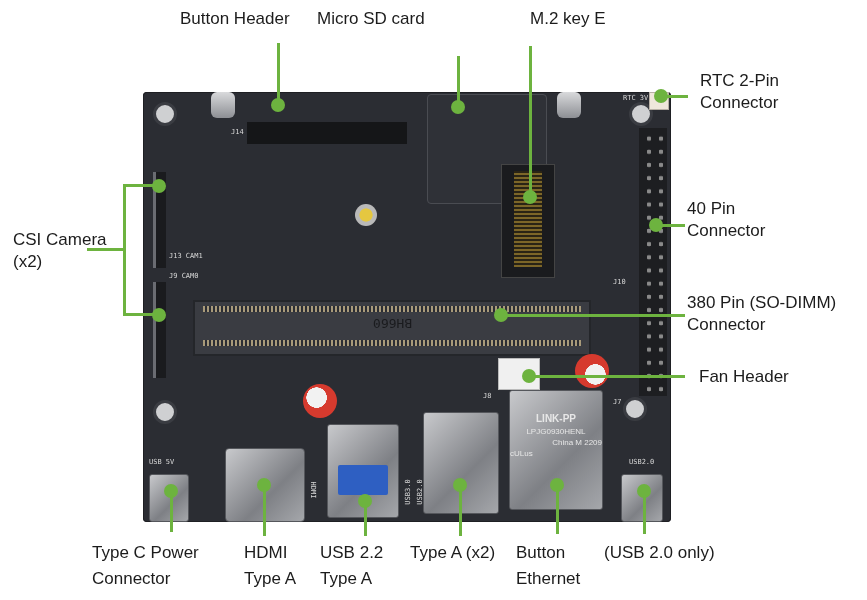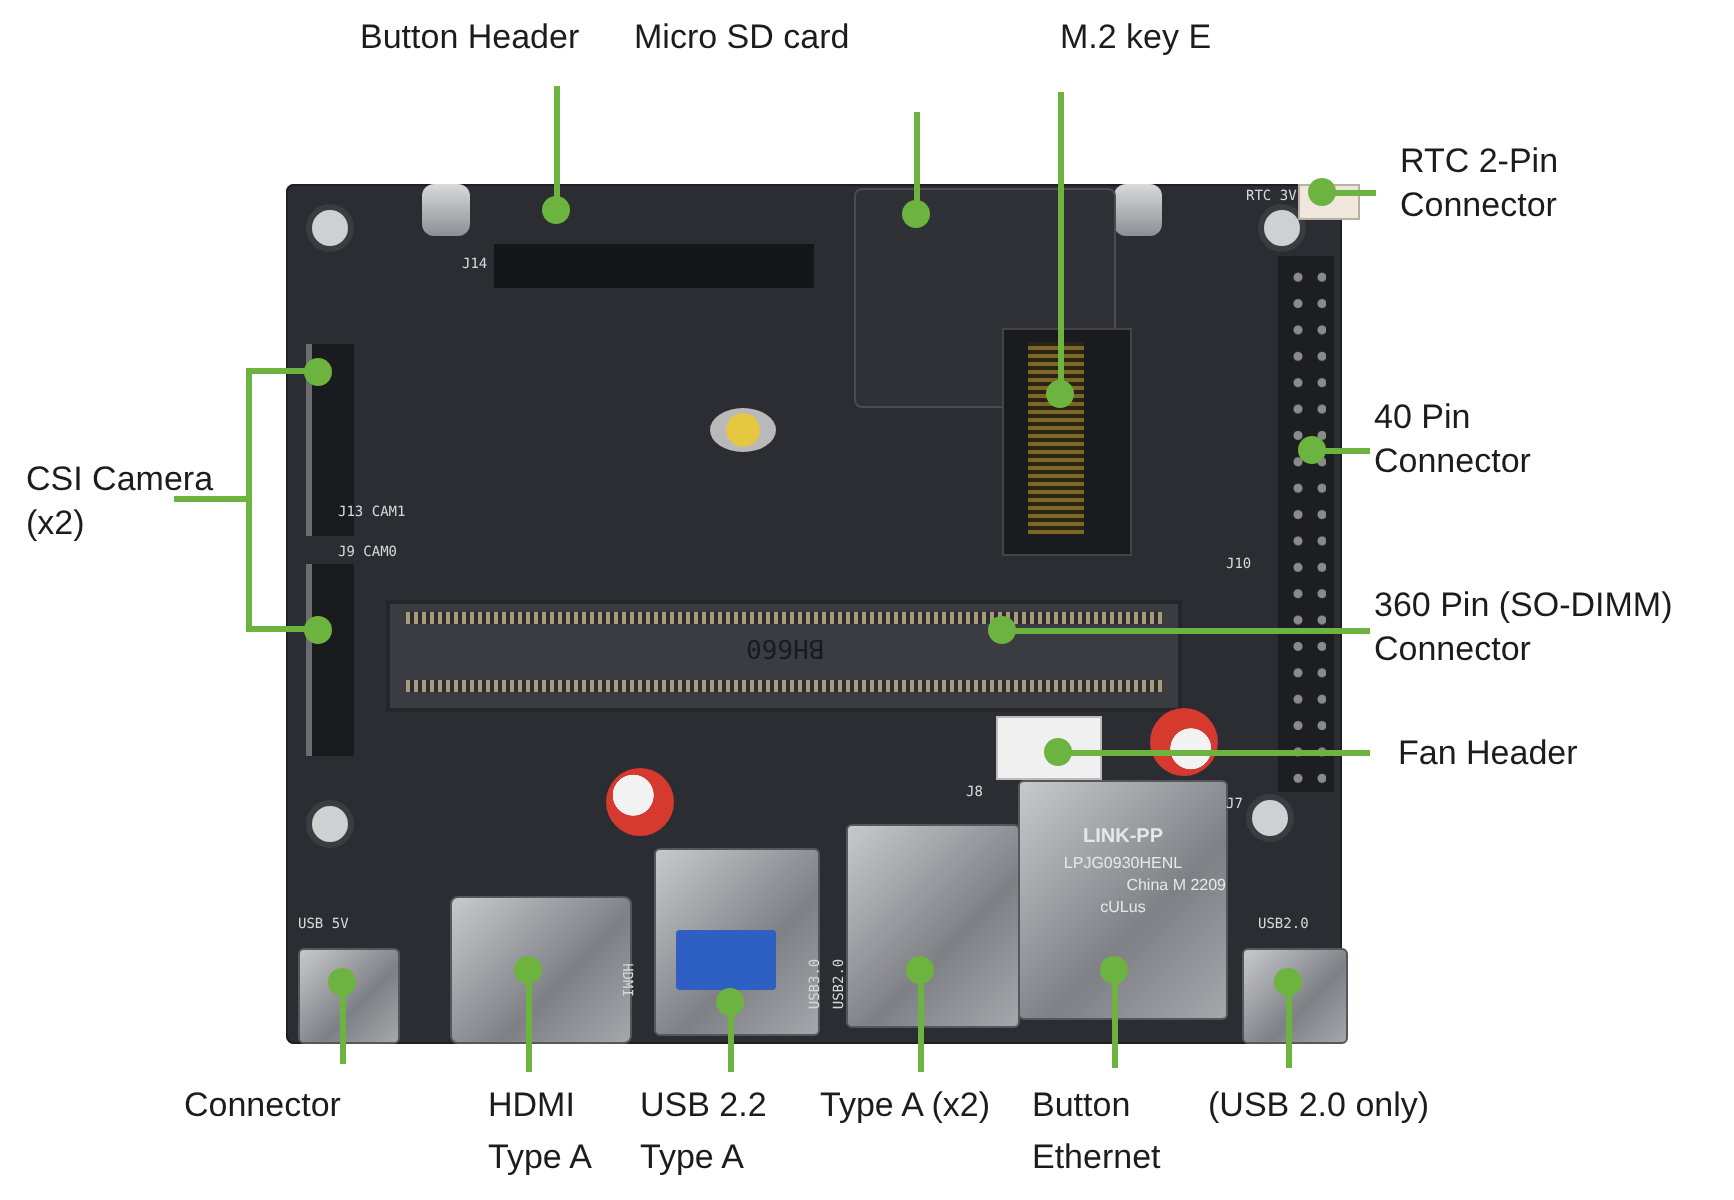--- a/index.html
+++ b/index.html
@@ -3,21 +3,21 @@
 <meta charset="utf-8">
 <style>
   html, body { margin:0; padding:0; }
   body { width:867px; height:600px; background:#ffffff; position:relative; overflow:hidden;
          font-family:"Liberation Sans", "DejaVu Sans", sans-serif; color:#1a1a1a; }
   .board { position:absolute; left:143px; top:92px; width:528px; height:430px;
            background:#2b2d33; border-radius:4px; box-shadow: 0 0 0 1px #1e1f23 inset; }
   .label { position:absolute; font-size:17px; line-height:22px; color:#1c1c1c; white-space:nowrap; }
   .line { position:absolute; background:#6db33f; }
   .dot { position:absolute; width:14px; height:14px; border-radius:50%; background:#6db33f; }
-  .comp { position:absolute;padding-left:11px; }
+  .comp { position:absolute; }
   .hole { position:absolute; width:18px; height:18px; border-radius:50%; background:#cfd0d2; border:3px solid #3a3c42; }
   .standoff { position:absolute; width:24px; height:26px; border-radius:6px; background:linear-gradient(#d9dadc,#8d8f94); }
   .pinrow { position:absolute; background:#151618; }
   .dimm { position:absolute; background:#3a3c42; border:2px solid #24262a; }
   .dimm-pins { position:absolute; height:6px; background:repeating-linear-gradient(90deg,#a89a7a 0 2px,#2b2d33 2px 4px); }
   .silk { position:absolute; color:#d8d8d8; font-size:7px; font-family:"DejaVu Sans Mono", monospace; }
   .metal { background:linear-gradient(135deg,#c8c9cc,#7e8085 60%,#a5a7ab); border:1px solid #55575c; }
   .cap { position:absolute; width:34px; height:34px; border-radius:50%; background:radial-gradient(circle at 40% 40%,#f2f2f2 0 35%,#d63a2e 36%); }
 </style>
 </head>
@@ -77,21 +77,21 @@
   <div class="comp metal" style="left:184px;top:332px;width:70px;height:92px;border-radius:3px">
     <div style="position:absolute;left:10px;top:40px;width:50px;height:30px;background:#2e5fc2;border-radius:2px"></div>
   </div>
   <span class="silk" style="left:252px;top:396px;transform:rotate(-90deg)">USB3.0</span>
   <span class="silk" style="left:264px;top:396px;transform:rotate(-90deg)">USB2.0</span>
   <div class="comp metal" style="left:280px;top:320px;width:74px;height:100px;border-radius:3px"></div>
   <div class="comp metal" style="left:366px;top:298px;width:92px;height:118px;border-radius:3px">
     <div style="position:absolute;left:0;right:0;top:22px;text-align:center;font-size:10px;color:#e7e7e7;font-weight:bold">LINK-PP</div>
     <div style="position:absolute;left:0;right:0;top:36px;text-align:center;font-size:8px;color:#e7e7e7">LPJG0930HENL</div>
     <div style="position:absolute;left:0;right:0;top:47px;text-align:right;font-size:8px;color:#e7e7e7">China M 2209</div>
-    <div style="position:absolute;left:0;right:0;top:58px;text-align:center;font-size:8px;color:#e7e7e7">cULus</div>
+    <div style="position:absolute;left:0;right:0;top:58px;font-size:8px;color:#e7e7e7">cULus</div>
   </div>
   <div class="comp metal" style="left:478px;top:382px;width:40px;height:46px;border-radius:3px"></div>
   <span class="silk" style="left:486px;top:366px">USB2.0</span>
   <span class="silk" style="left:470px;top:306px">J7</span>
 </div>
 
 <div class="line" style="left:277px;top:43px;width:3px;height:60px"></div>
 <div class="dot" style="left:271px;top:98px"></div>
 
 <div class="line" style="left:457px;top:56px;width:3px;height:52px"></div>
@@ -140,31 +140,32 @@
 
 <div class="label" style="left:700px;top:70px">
   <div>RTC 2-Pin</div>
   <div>Connector</div>
 </div>
 <div class="label" style="left:687px;top:198px">
   <div>40 Pin</div>
   <div>Connector</div>
 </div>
 <div class="label" style="left:687px;top:292px">
-  <div>360 Pin (SO-DIMM)</div>
+  <div>380 Pin (SO-DIMM)</div>
   <div>Connector</div>
 </div>
 <div class="label" style="left:699px;top:366px">Fan Header</div>
 
 <div class="label" style="left:13px;top:229px">
   <div>CSI Camera</div>
   <div>(x2)</div>
 </div>
 
 <div class="label" style="left:92px;top:540px;line-height:26px">
+  <div>Type C Power</div>
   <div>Connector</div>
 </div>
 <div class="label" style="left:244px;top:540px;line-height:26px">
   <div>HDMI</div>
   <div>Type A</div>
 </div>
 <div class="label" style="left:320px;top:540px;line-height:26px">
   <div>USB 2.2</div>
   <div>Type A</div>
 </div>

